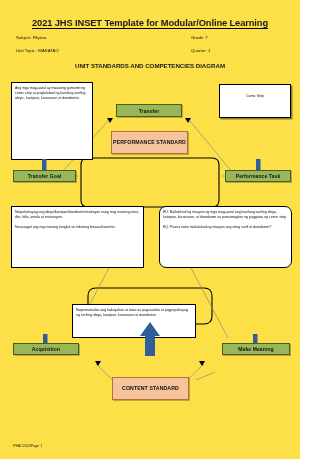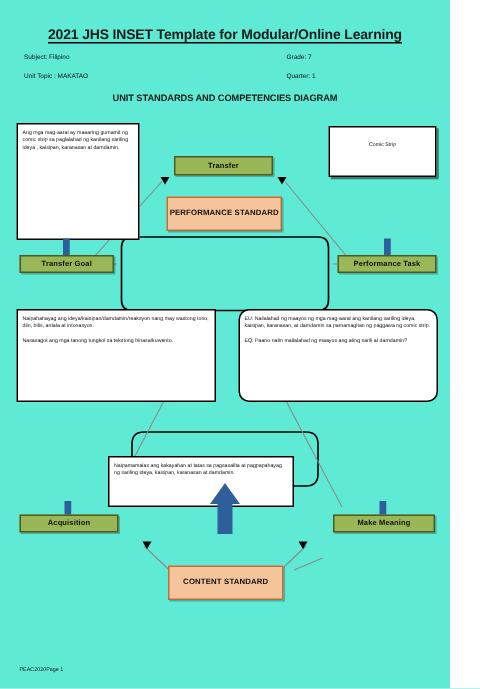--- a/index.html
+++ b/index.html
@@ -12,21 +12,21 @@
     height: 459px;
     position: relative;
     font-family: "Liberation Sans", sans-serif;
     color: #1a1a1a;
     overflow: hidden;
   }
 
   #page {
     position: absolute;
     inset: 0;
-    background: #5eead4;
+    background: #fde047;
   }
 
   
   .doc-title {
     position: absolute;
     top: 18px;
     left: 0;
     width: 300px;
     text-align: center;
     font-size: 9.3px;

